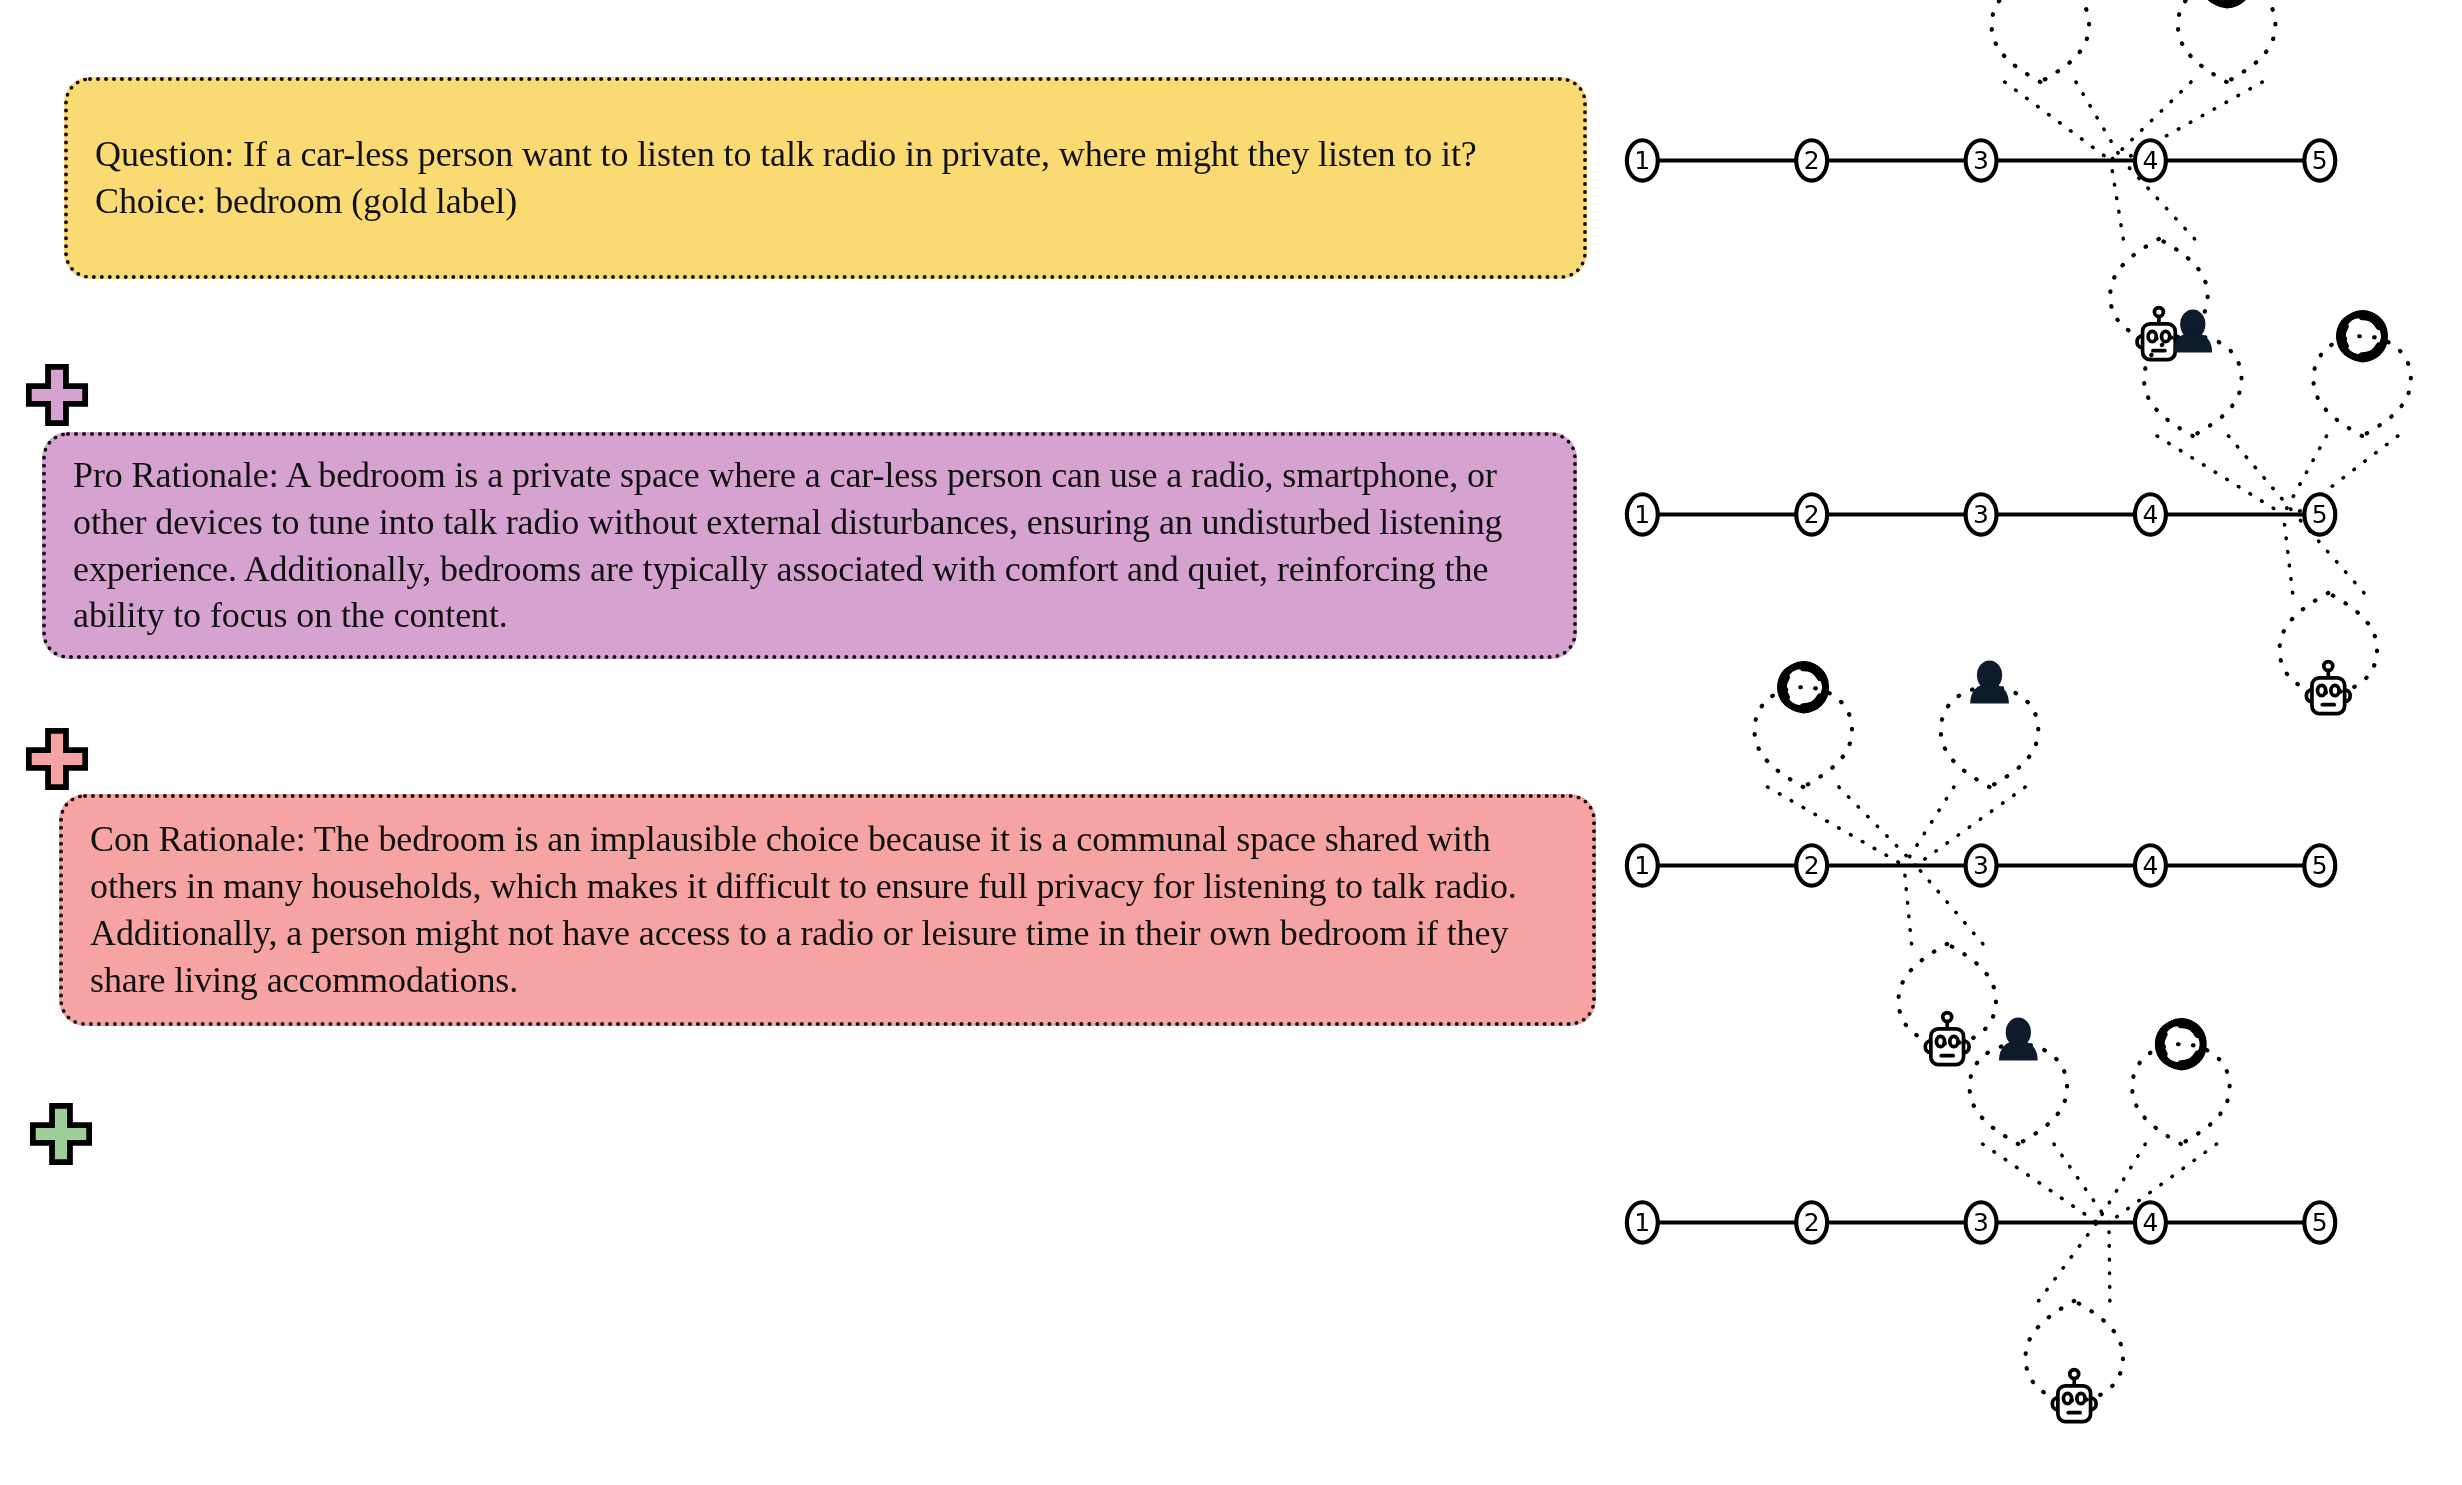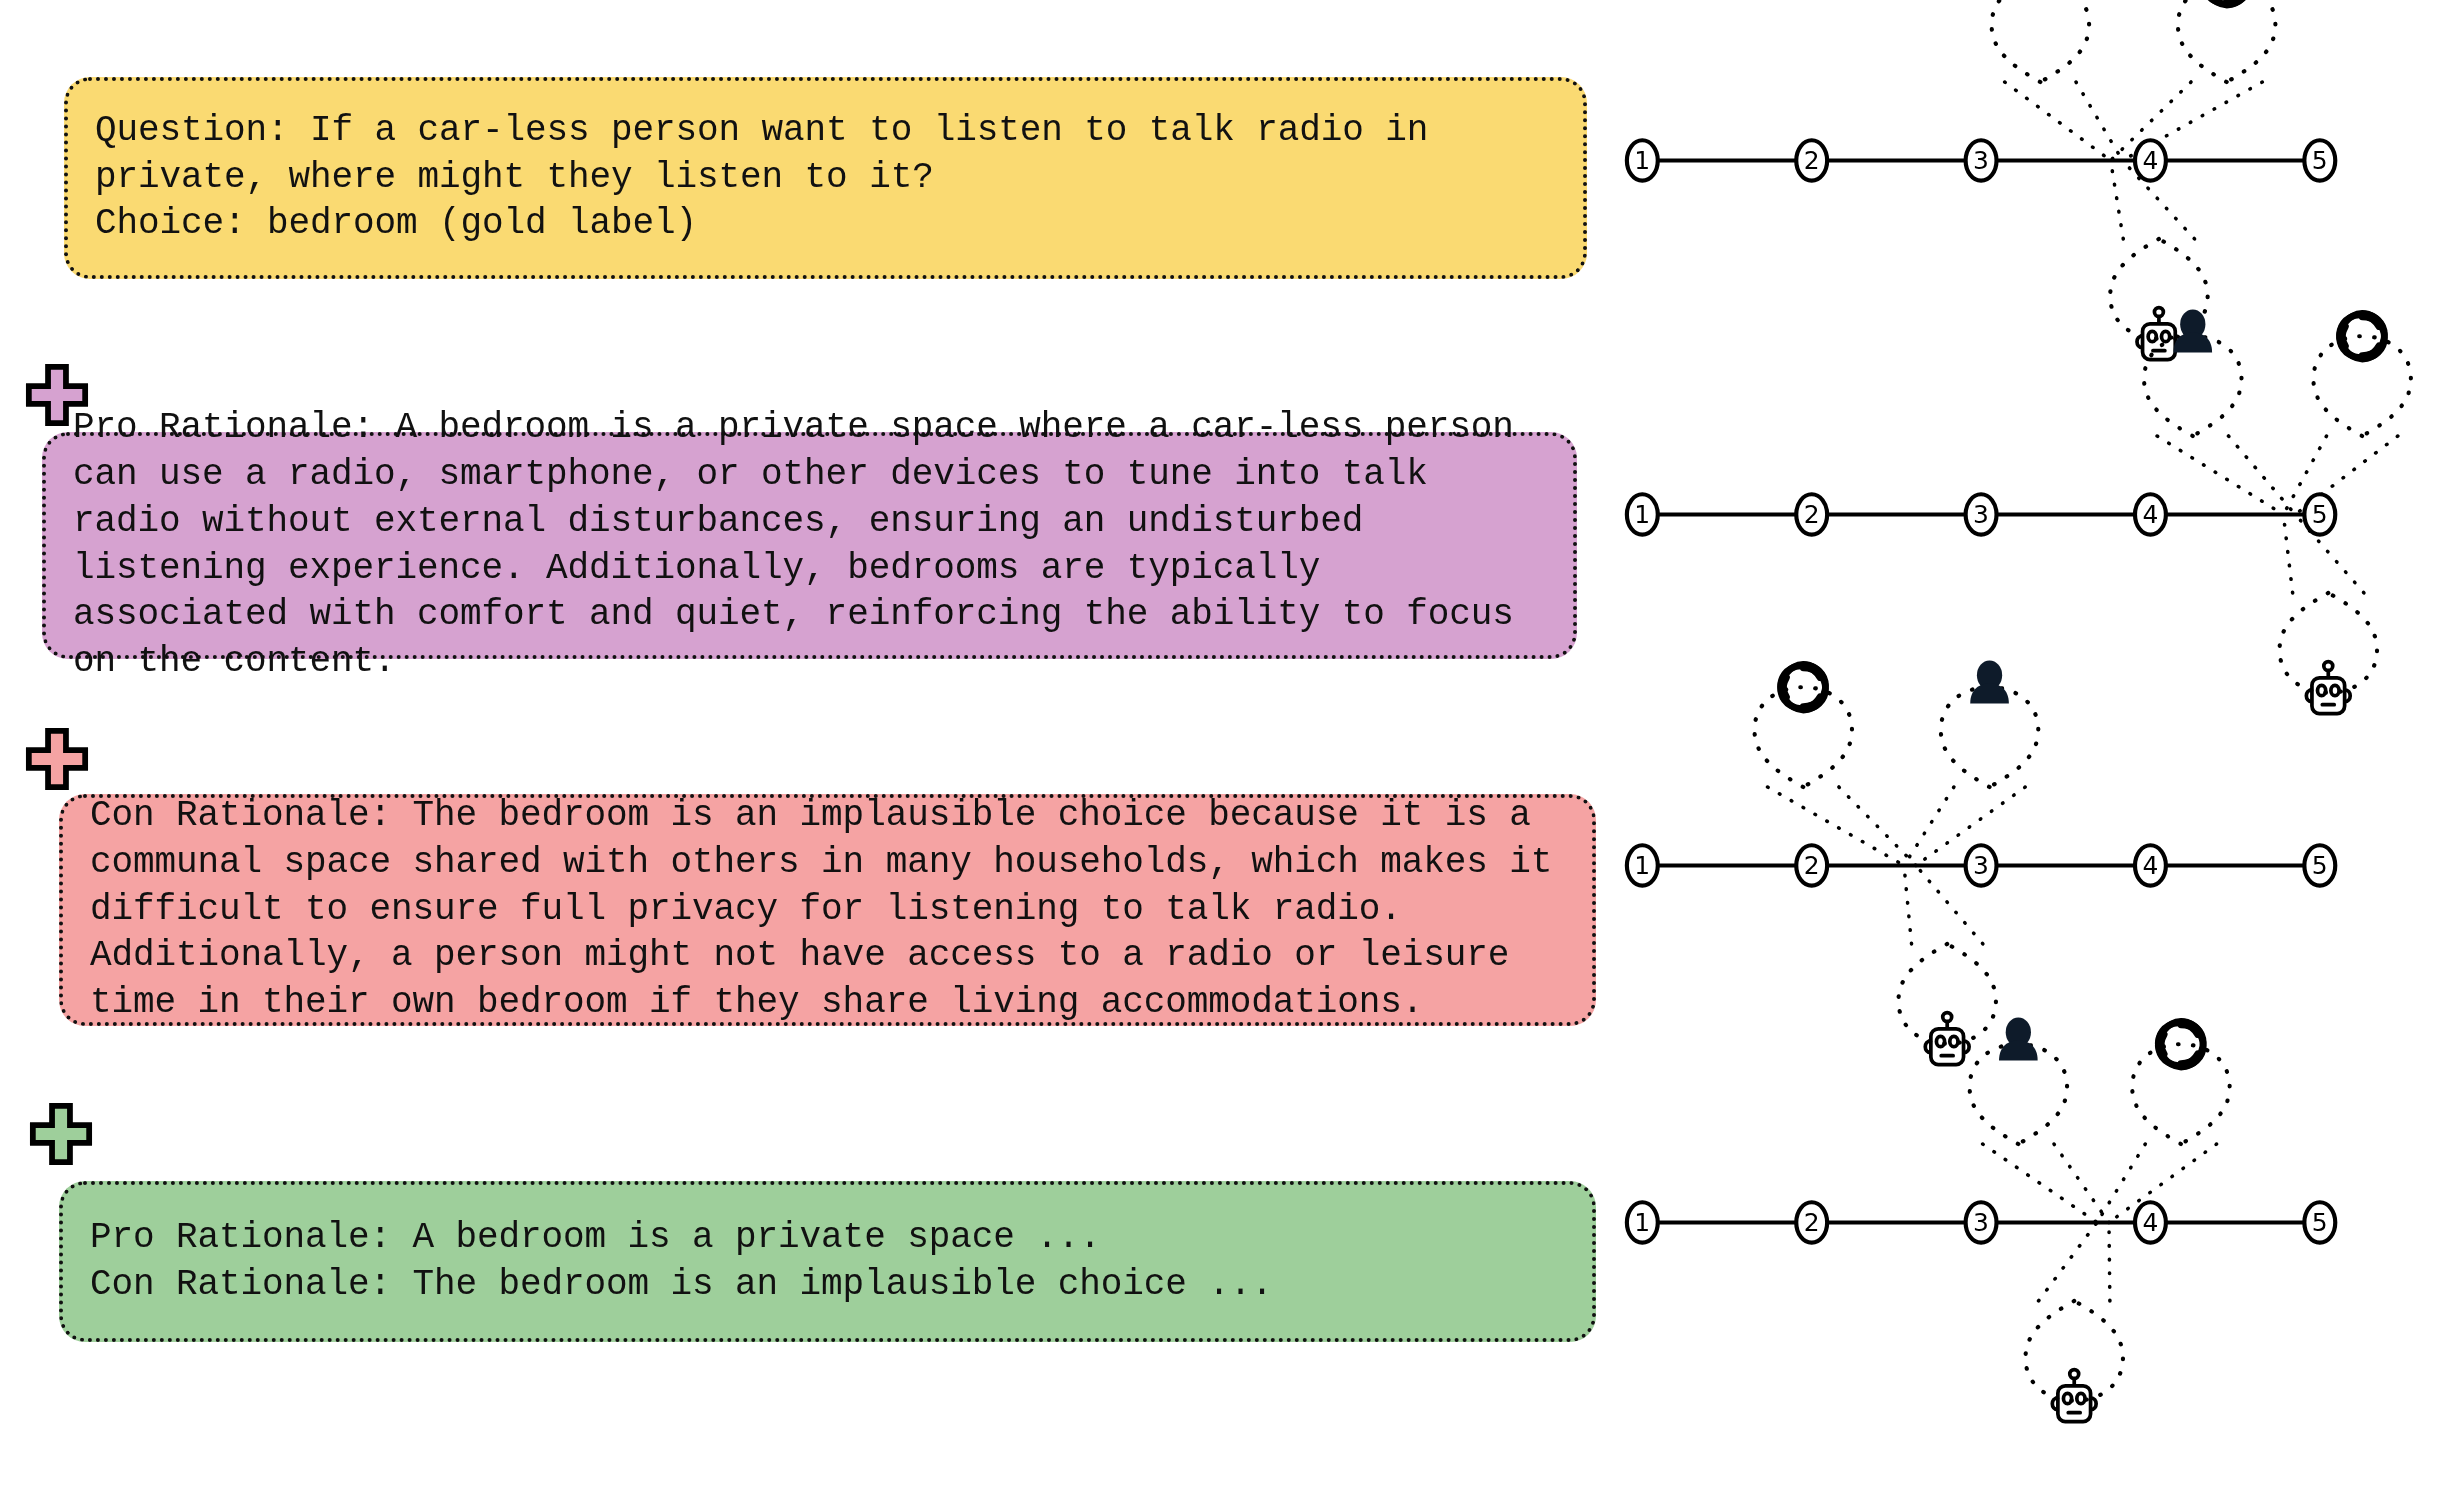--- a/index.html
+++ b/index.html
@@ -17,21 +17,21 @@
     display:flex;
     align-items:center;
     padding:15.5px 27px;
   }
   .bubble .txt{
     font-size:36px;
     line-height:1.30;
     color:#111111;
     letter-spacing:-0.1px;
     white-space:pre-wrap;
-    font-family:Liberation Mono, monospace;
+    font-family:Liberation Serif, serif;
   }
 
   #bubble-question{left:64px; top:77px;  width:1523px; height:202px; background:#FADA72;}
   #bubble-pro     {left:42px; top:432px;  width:1535px; height:227px; background:#D6A2D0;}
   #bubble-con     {left:59px; top:794px; width:1537px; height:232px; background:#F5A3A3;}
   #bubble-summary {left:59px; top:1181px; width:1537px; height:161px; background:#9ECF9B;}
 
   
   .plus{position:absolute;width:64px;height:64px;}
   .plus svg{width:100%;height:100%;display:block;}
@@ -79,24 +79,20 @@
     <div class="bubble" id="bubble-con">
       <div class="txt">Con Rationale: The bedroom is an implausible choice because it is a communal space shared with others in many households, which makes it difficult to ensure full privacy for listening to talk radio. Additionally, a person might not have access to a radio or leisure time in their own bedroom if they share living accommodations.</div>
     </div>
 
     <div class="plus" id="plus-summary">
       <svg viewBox="0 0 100 100">
         <path d="M36 6 H64 V36 H94 V64 H64 V94 H36 V64 H6 V36 H36 Z" fill="#9ECF9B" stroke="#000000" stroke-width="9" stroke-linejoin="miter"></path>
       </svg>
     </div>
 
-    <div class="bubble" id="bubble-summary">
-      <div class="txt">Pro Rationale: A bedroom is a private space ...
-Con Rationale: The bedroom is an implausible choice ...</div>
-    </div>
 
   </div>
 
   <div class="right-col">
     <div class="scale-row" id="row-1">
         <svg viewBox="0 0 1420 700" width="845" height="416">
           <line x1="40" y1="270" x2="1180" y2="270" stroke="#000000" stroke-width="7"></line>
           <path d="M 649.75 138 L 828 270" fill="none" stroke="#000000" stroke-width="6" stroke-linecap="round" stroke-dasharray="1 22"></path>
           <path d="M 769.75 138 L 848 270" fill="none" stroke="#000000" stroke-width="6" stroke-linecap="round" stroke-dasharray="1 22"></path>
           <path d="M 963.25 138 L 828 270" fill="none" stroke="#000000" stroke-width="6" stroke-linecap="round" stroke-dasharray="1 22"></path>

